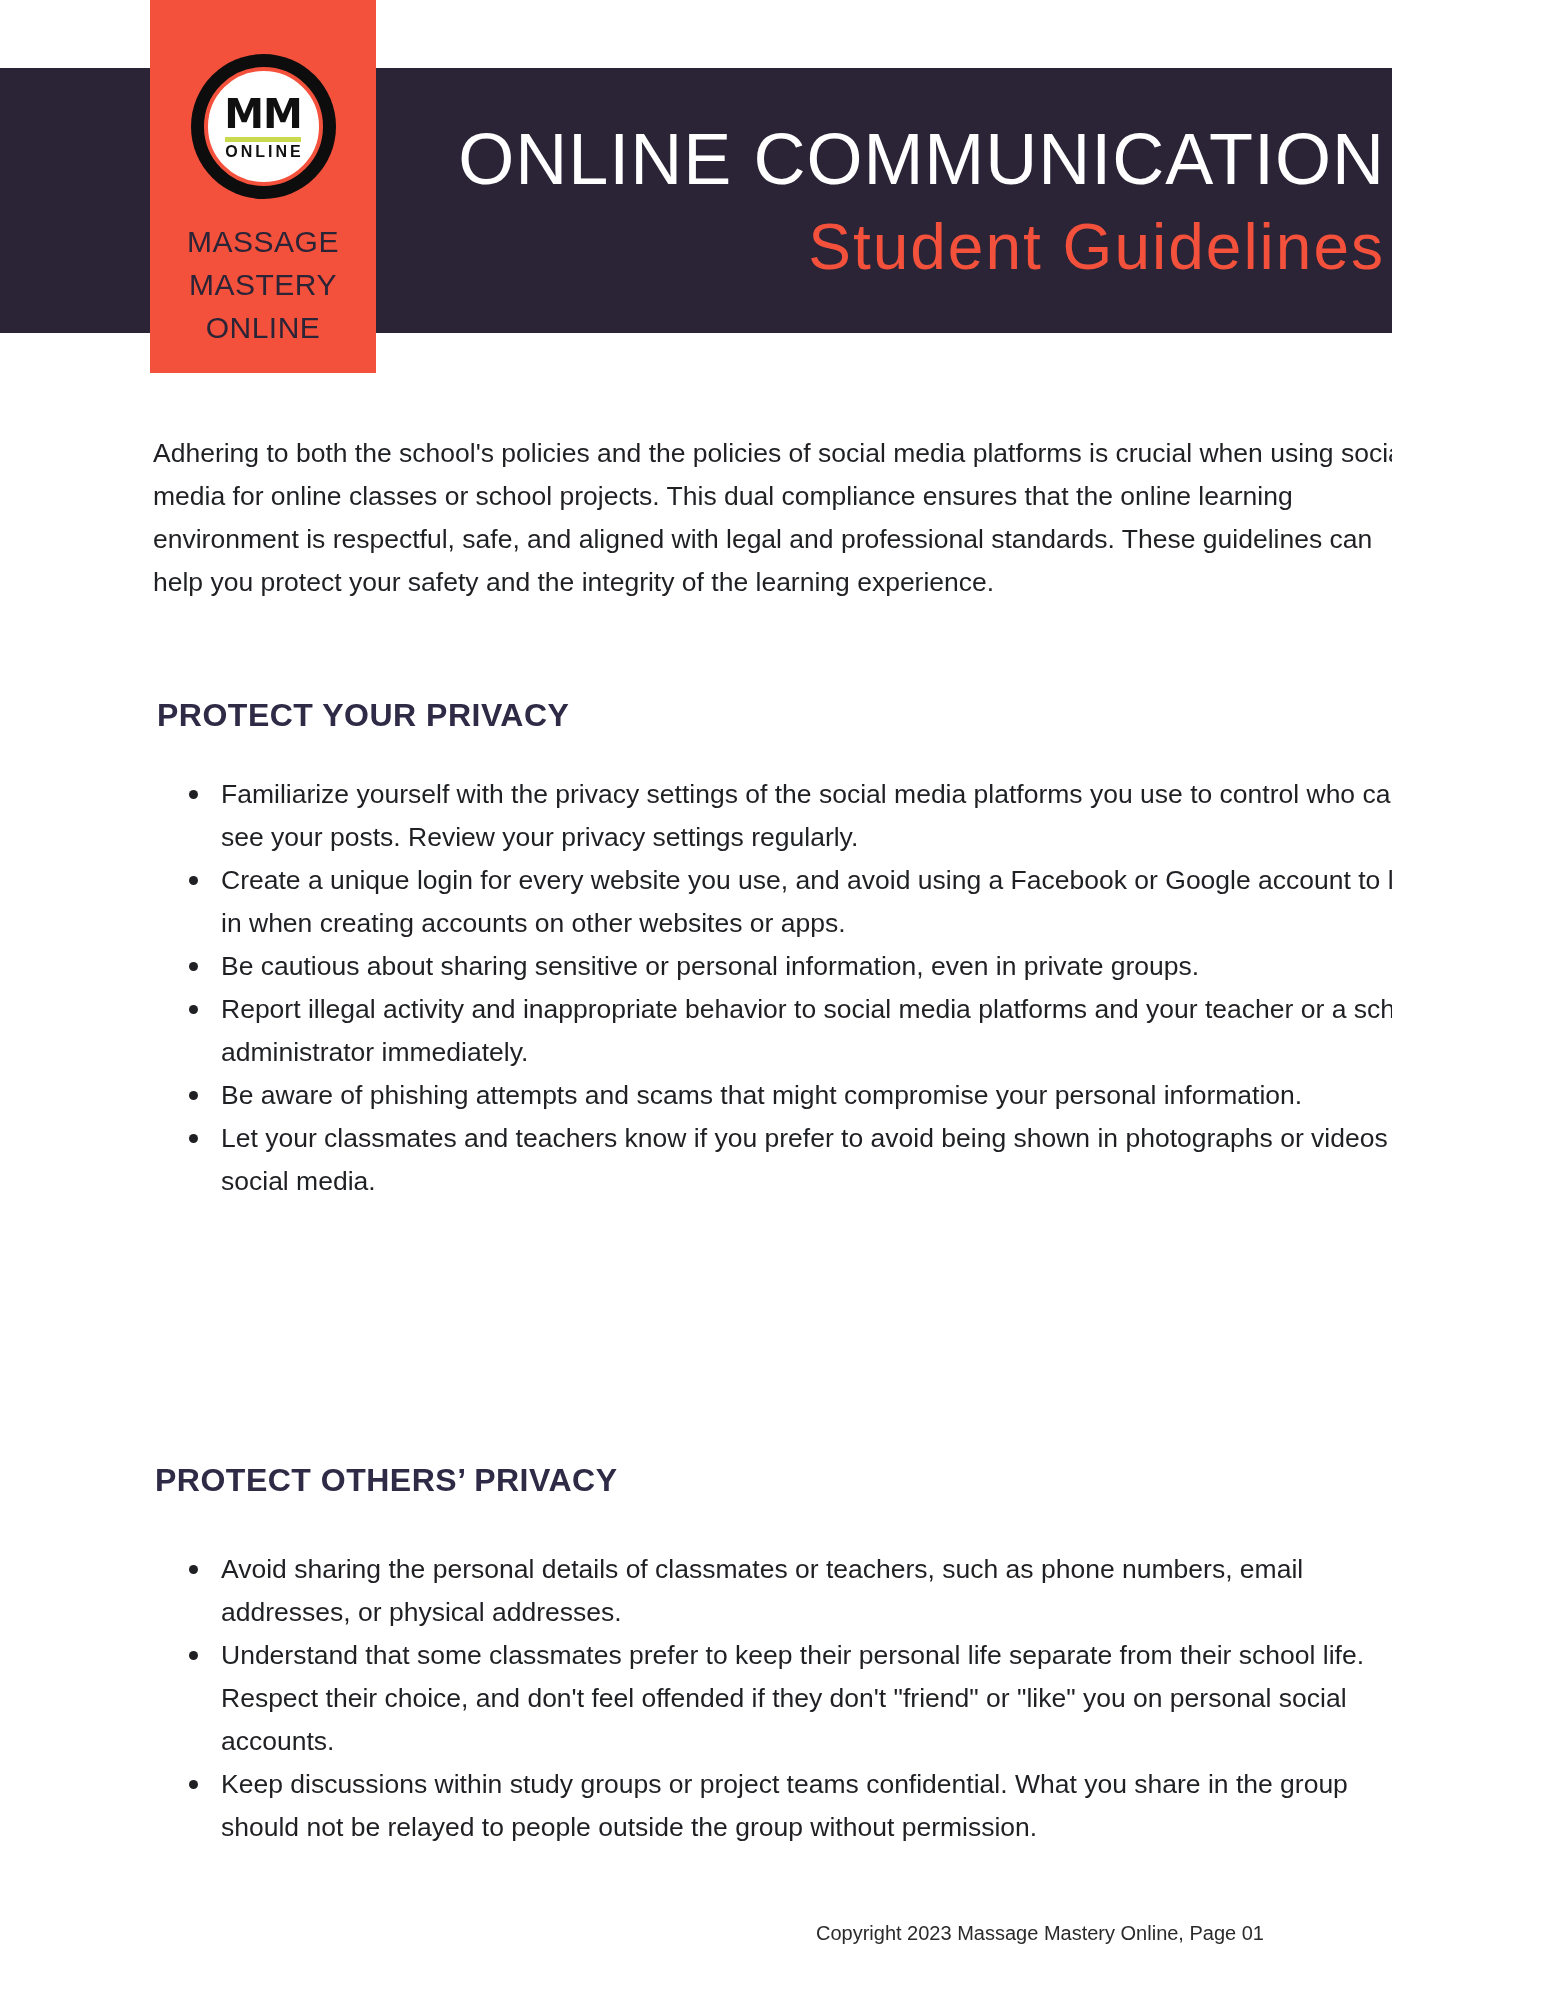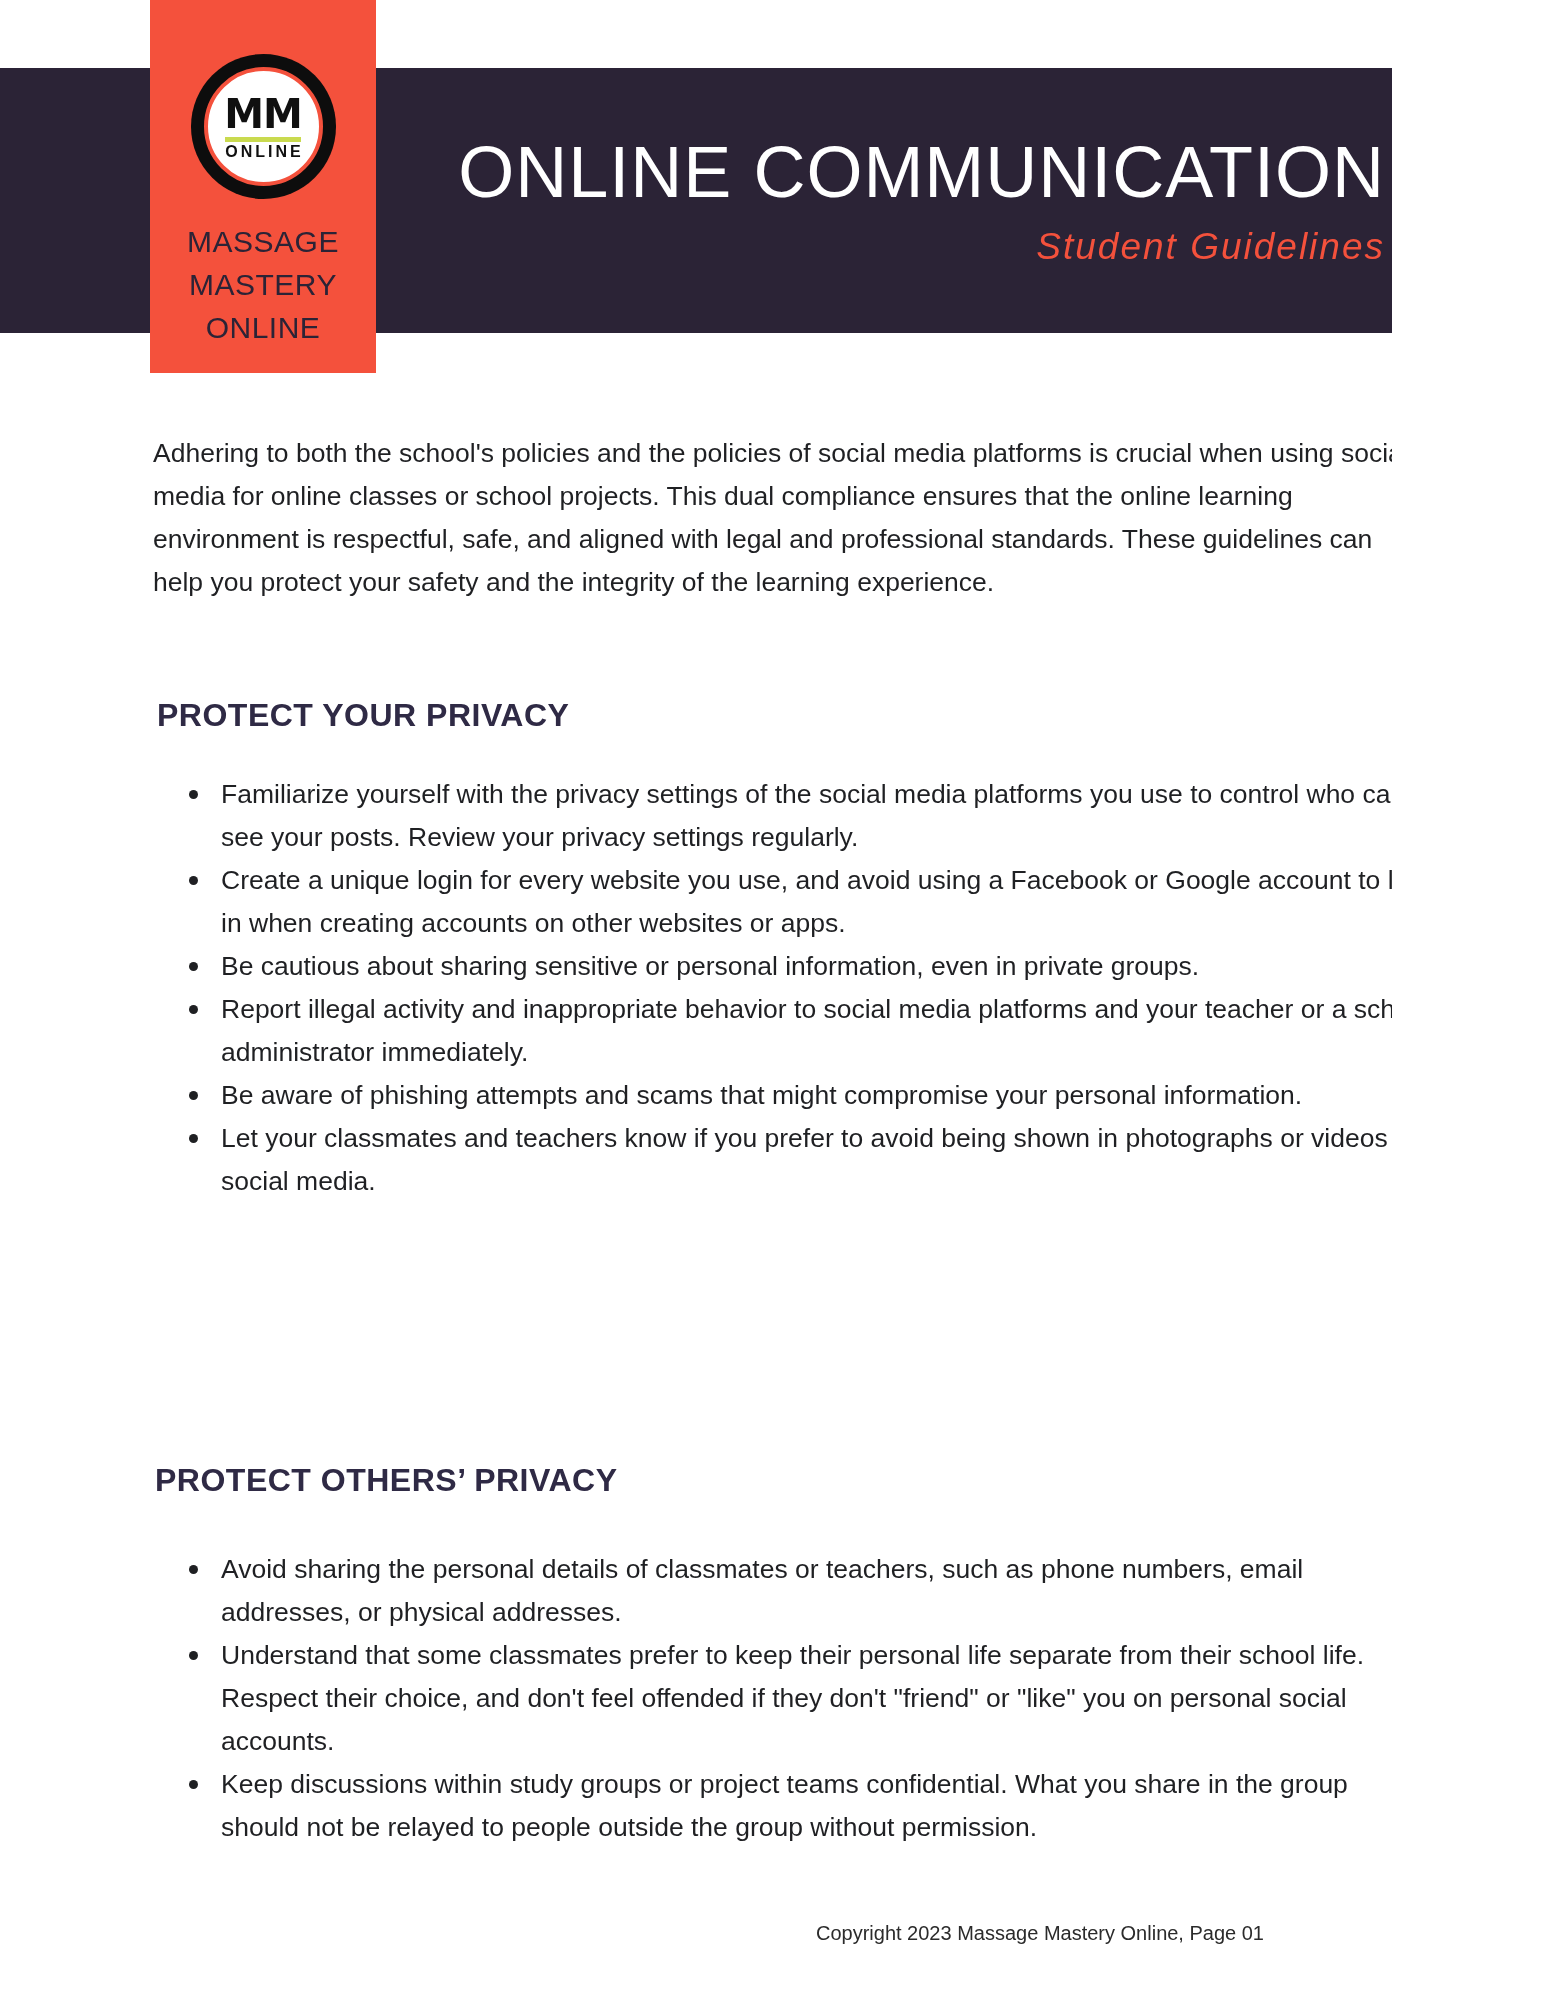--- a/index.html
+++ b/index.html
@@ -74,21 +74,21 @@
   .title {
     margin: 0;
     color: #ffffff;
     font-size: 72px; font-weight: normal;
     letter-spacing: 1px; line-height: 1;
     white-space: nowrap;
   }
   .subtitle {
     margin-top: 20px;
     color: var(--accent, #f4513c);
-    font-size: 37px; font-style: italic; font-weight: 300;
+    font-size: 64px; font-weight: 300;
     letter-spacing: 2px; line-height: 1;
     white-space: nowrap;
   }
   .intro {
     position: absolute;
     left: 153px; top: 432px;
     width: 1270px;
     margin: 0;
     font-size: 26.5px; line-height: 43px;
     color: var(--body-text, #1f2023);

